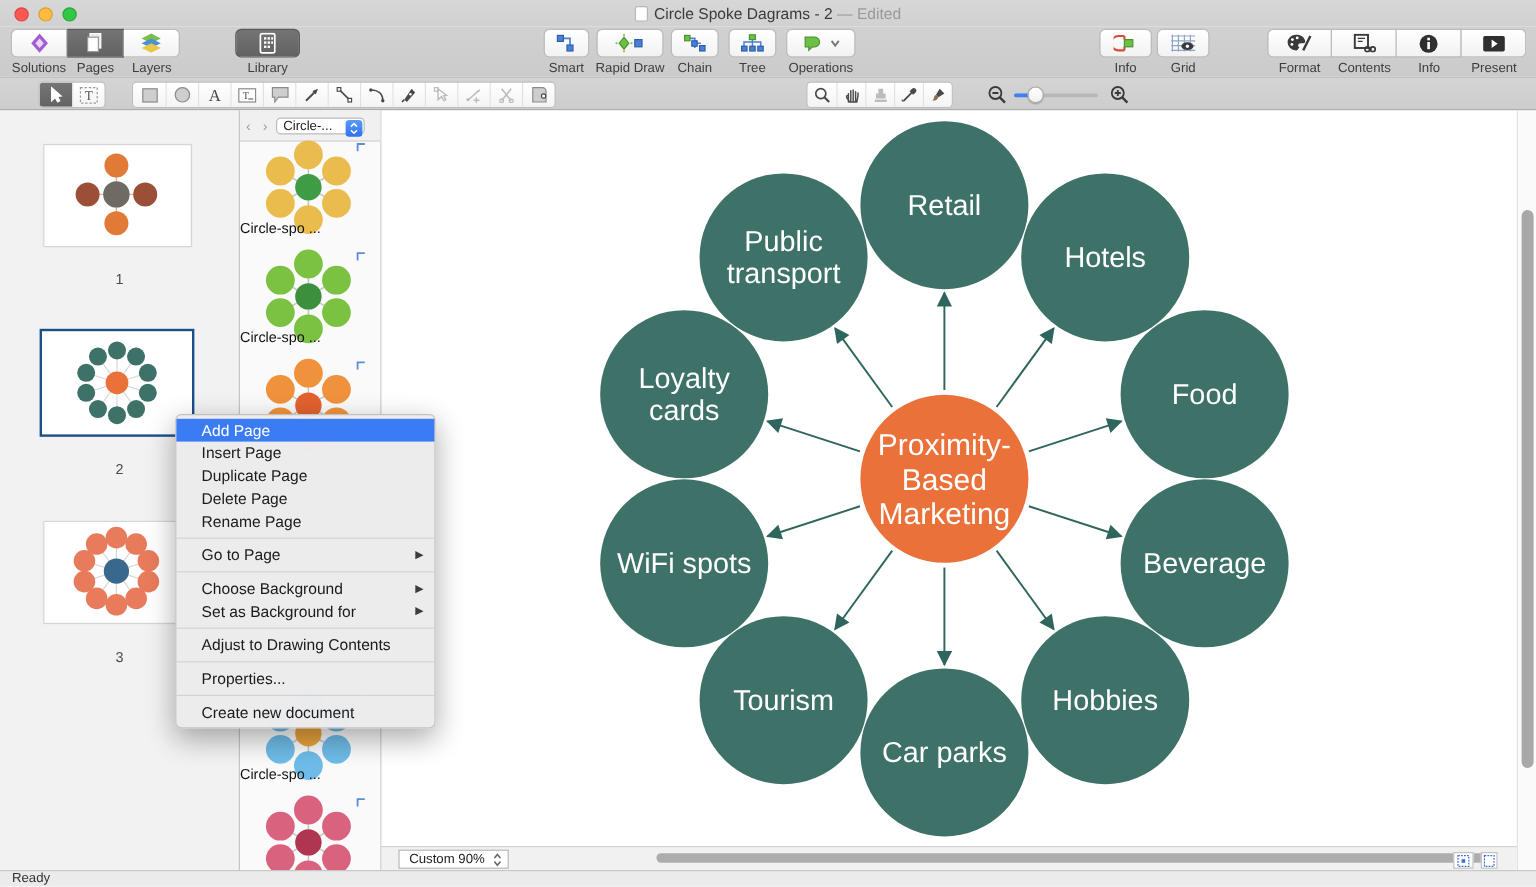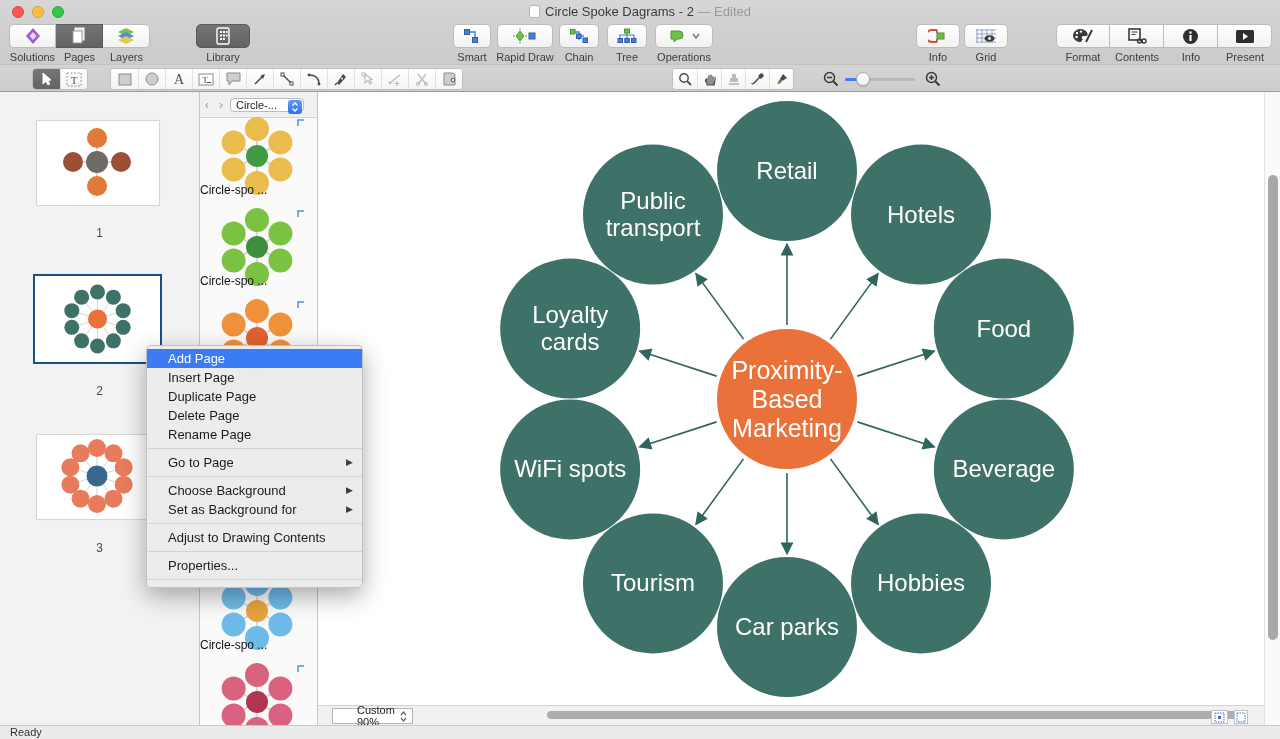--- a/index.html
+++ b/index.html
@@ -53,21 +53,21 @@
   .lib-header { position:absolute; left:0; top:0; width:118px; height:26px; background:#f1f0f1; border-bottom:1px solid #d2d1d2; display:flex; align-items:center; }
   .lib-nav { width:14px; height:16px; display:flex; align-items:center; justify-content:center; color:#8e9db4; font-size:12px; }
   .lib-select { margin-left:2px; width:74px; height:14px; background:#fff; border:1px solid #bbb; border-radius:4px; display:flex; align-items:center; font-size:11px; color:#222; padding-left:5px; position:relative; }
   .lib-select .stepper { position:absolute; right:1px; top:1px; width:14px; height:14px; background:linear-gradient(#5a9cf8,#2f6ff0); border-radius:3px; display:flex; flex-direction:column; align-items:center; justify-content:center; }
   .lib-item-label { position:absolute; width:118px; text-align:left; font-size:12px; color:#111; }
 
   .canvas { position:absolute; left:318px; top:92px; width:946px; height:613px; background:#ffffff; }
   .canvas svg text { font-family:"Liberation Sans", sans-serif; }
 
   .bottom-strip { position:absolute; left:318px; top:705px; width:946px; height:20px; background:#f2f1f2; border-top:1px solid #d4d3d4; }
-  .zoom-select { position:absolute; left:14px; top:2px; width:81px; height:16px; background:#fff; border:1px solid #b7b6b7; font-size:11px; color:#222; display:flex; align-items:center; padding-left:24px; position:absolute; }
+  .zoom-select { position:absolute; left:14px; top:2px; width:92px; height:16px; background:#fff; border:1px solid #b7b6b7; font-size:11px; color:#222; display:flex; align-items:center; padding-left:8px; position:absolute; }
   .zoom-select .chev { position:absolute; right:4px; top:1px; color:#666; }
   .hscroll-thumb { position:absolute; left:229px; top:5px; width:698px; height:8px; background:#aeadae; border-radius:4px; }
   .corner-btn { position:absolute; top:4px; width:17px; height:14px; background:#fff; border:1px solid #c2c1c2; display:flex; align-items:center; justify-content:center; }
 
   .vscroll { position:absolute; left:1264px; top:92px; width:16px; height:633px; background:#fafafa; border-left:1px solid #e4e3e4; }
   .vscroll-thumb { position:absolute; left:3px; top:83px; width:10px; height:465px; background:#a9a8a9; border-radius:5px; }
 
   .statusbar { position:absolute; left:0; top:725px; width:1280px; height:14px; background:#ecebec; border-top:1px solid #c9c8c9; font-size:11px; color:#333; padding-left:10px; line-height:13px; }
 
   
@@ -679,17 +679,18 @@
     <div class="menu-sep"></div>
     <div class="menu-item"><span>Go to Page</span><span class="sub-arrow">▶</span></div>
     <div class="menu-sep"></div>
     <div class="menu-item"><span>Choose Background</span><span class="sub-arrow">▶</span></div>
     <div class="menu-item"><span>Set as Background for</span><span class="sub-arrow">▶</span></div>
     <div class="menu-sep"></div>
     <div class="menu-item"><span>Adjust to Drawing Contents</span></div>
     <div class="menu-sep"></div>
     <div class="menu-item"><span>Properties...</span></div>
     <div class="menu-sep"></div>
+    <div class="menu-item"><span>Create new document</span></div>
   </div>
 
 <div class="statusbar">
   <span>Ready</span>
 </div>
 
 </body></html>

